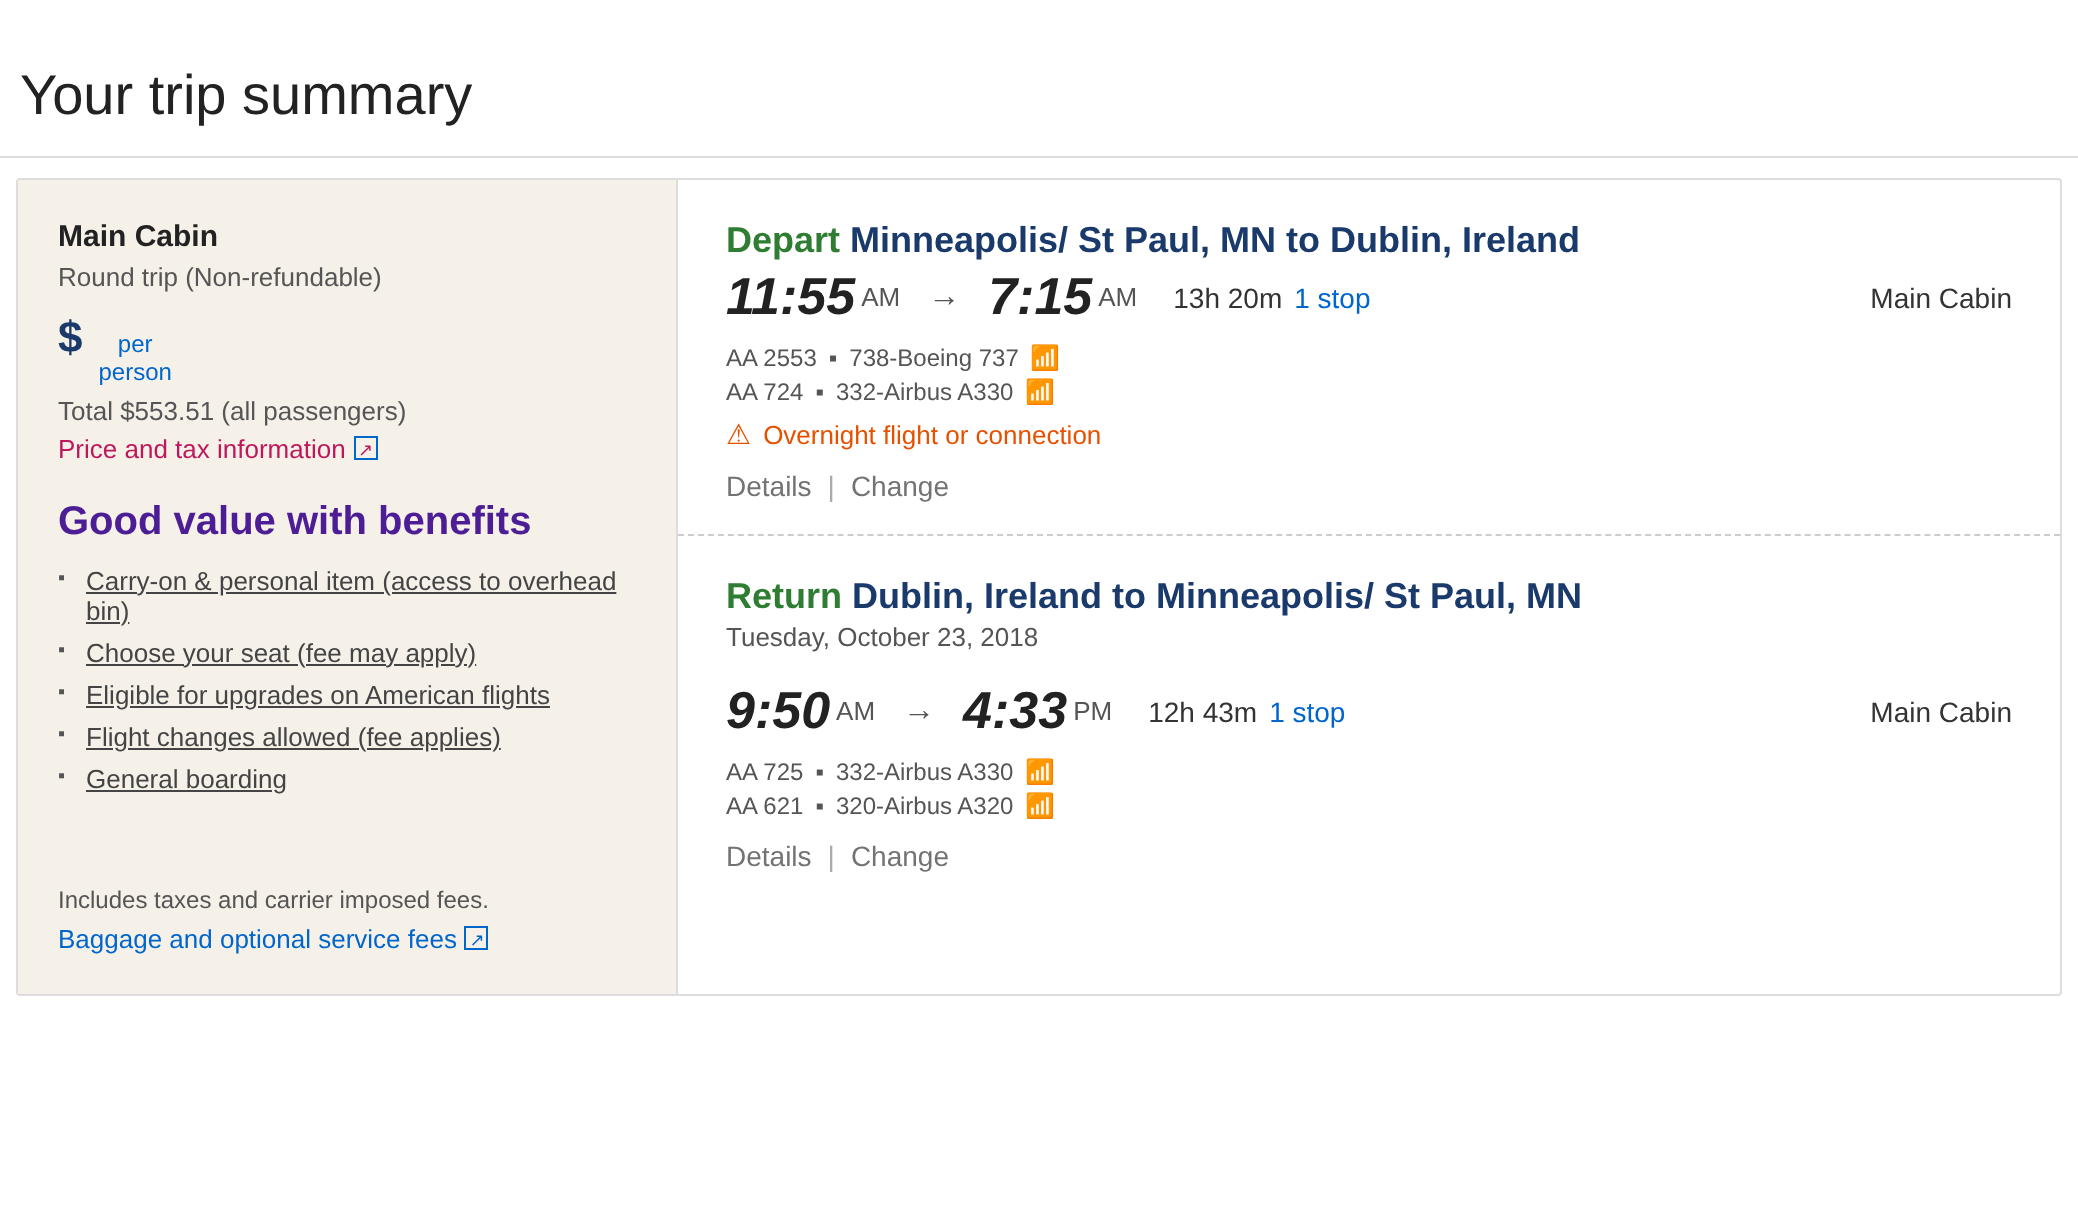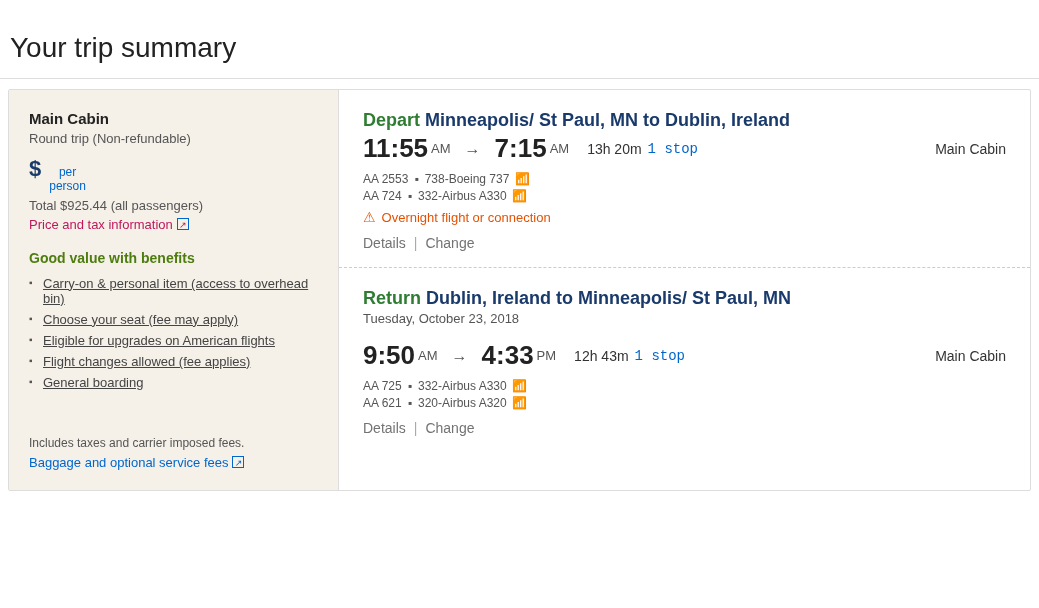--- a/index.html
+++ b/index.html
@@ -98,23 +98,23 @@
       width: 12px;
       height: 12px;
       border: 1px solid #0066cc;
       position: relative;
       font-size: 9px;
       text-align: center;
       line-height: 12px;
     }
 
     .benefits-title {
-      font-size: 14px;
-      font-weight: bold;
-      color: #4d7c0f;
+      font-size: 20px;
+      font-weight: bold;
+      color: #4c1d95;
       margin-bottom: 10px;
     }
 
     .benefits-list {
       list-style: none;
       margin-bottom: 20px;
     }
 
     .benefits-list li {
       font-size: 13px;
@@ -196,20 +196,21 @@
       display: flex;
       align-items: center;
       gap: 0;
       margin-bottom: 8px;
     }
 
     .time-depart {
       font-size: 26px;
       font-weight: bold;
       color: #222;
+      font-style: italic;
     }
 
     .ampm {
       font-size: 13px;
       color: #555;
       margin-left: 3px;
     }
 
     .arrow-icon {
       margin: 0 14px;
@@ -221,21 +222,20 @@
       font-size: 14px;
       color: #333;
       margin-left: 18px;
     }
 
     .stops-link {
       color: #0066cc;
       text-decoration: none;
       font-size: 14px;
       margin-left: 6px;
-      font-family: Liberation Mono, monospace;
     }
 
     .cabin-type {
       font-size: 14px;
       color: #333;
       margin-left: auto;
     }
 
     .flight-info-row {
       font-size: 12px;
@@ -302,21 +302,21 @@
   <div class="left-panel">
     <div class="left-panel-inner">
       <div class="cabin-label">Main Cabin</div>
       <div class="trip-type">Round trip (Non-refundable)</div>
 
       <div class="price-row">
         <span class="dollar-sign">$</span>
         <span class="per-person">per<br>person</span>
       </div>
 
-      <div class="total-price">Total $925.44 (all passengers)</div>
+      <div class="total-price">Total $553.51 (all passengers)</div>
 
       <a href="#" class="price-tax-link">
         <span>Price and tax information</span>
         <span class="external-icon">↗</span>
       </a>
 
       <div class="benefits-title">Good value with benefits</div>
 
       <ul class="benefits-list">
         <li>Carry-on &amp; personal item (access to overhead bin)</li>

